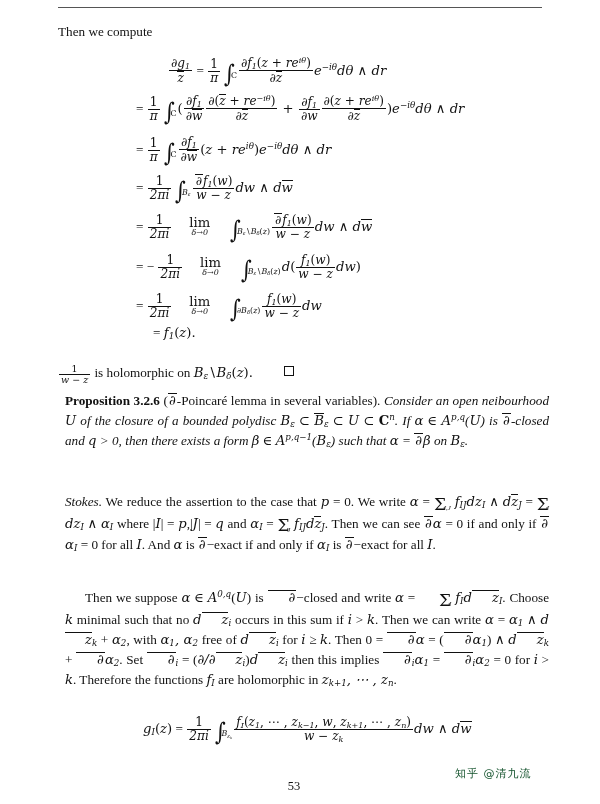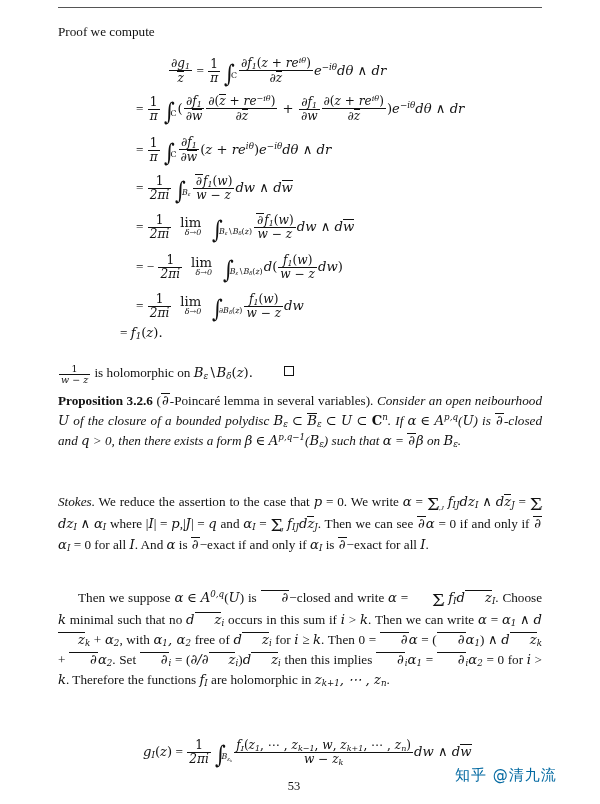--- a/index.html
+++ b/index.html
@@ -22,21 +22,21 @@
   }
   .top-rule {
     position: absolute;
     left: 58px; top: 7px;
     width: 484px;
     height: 1px;
     background: #555;
   }
   .body-col {
     position: absolute;
-    left: 58px;
+    left: 65px;
     top: 22px;
     width: 484px;
   }
   p.para {
     margin: 0 0 0 0;
     font-size: 13.2px;
     line-height: 1.52;
     text-align: justify;
     text-justify: inter-word;
   }
@@ -72,24 +72,24 @@
     display: inline-block;
     vertical-align: -0.42em;
     font-size: 0.60em;
     font-style: italic;
     text-align: left;
     margin-left: -6px;
     margin-right: 1px;
   }
   .limop {
     display: inline-block;
-    text-align: right;
+    text-align: center;
     vertical-align: -0.34em;
     line-height: 1.0;
-    margin: 0 8px;
+    margin: 0 17px;
   }
   .limop .lm { display: block; font-style: normal; font-size: 1em; }
   .limop .lb { display: block; font-size: 0.60em; }
   .ovl { border-top: 1px solid #111; padding-top: 0px; display: inline-block; line-height: 1.0; }
   .sumop {
     display: inline-block;
     vertical-align: -0.22em;
     font-style: normal;
     font-family: "DejaVu Serif", serif;
     font-size: 1.28em;
@@ -115,36 +115,36 @@
     position: absolute;
     left: 0; top: 779px;
     width: 588px;
     text-align: center;
     font-size: 12.5px;
   }
   .watermark {
     position: absolute;
     left: 455px; top: 766px;
     font-family: "DejaVu Sans", sans-serif;
-    font-size: 15px;
-    color: #0369a1;
+    font-size: 11px;
+    color: #14532d;
     letter-spacing: 1px;
     white-space: nowrap;
     user-select: none;
   }
 </style>
 </head>
 <body>
 
 <div class="page">
 
   <div class="top-rule"></div>
 
   <div class="eq" style="left:58px; top:24px;">
-    <span>Proof we compute</span>
+    <span>Then we compute</span>
   </div>
 
   <div>
 
     <div class="eq" style="left:168px; top:49px;">
       <span class="math"><span class="frac"><span class="num">∂g<sub>1</sub></span><span class="den"><span class="ovl">z</span></span></span></span><span class="rm">&nbsp;=&nbsp;</span><span class="math"><span class="frac"><span class="num rm">1</span><span class="den">π</span></span><span class="intg">∫</span><span class="ilim"><span class="rm">C</span></span><span class="frac"><span class="num">∂f<sub>1</sub><span class="rm">(</span>z <span class="rm">+</span> re<sup>iθ</sup><span class="rm">)</span></span><span class="den">∂<span class="ovl">z</span></span></span>e<sup>−iθ</sup>dθ <span class="rm">∧</span> dr</span>
     </div>
 
     <div class="eq" style="left:136px; top:86px;">
       <span class="rm">=&nbsp;</span><span class="math"><span class="frac"><span class="num rm">1</span><span class="den">π</span></span><span class="intg">∫</span><span class="ilim"><span class="rm">C</span></span><span class="rm">(</span><span class="frac"><span class="num">∂f<sub>1</sub></span><span class="den">∂<span class="ovl">w</span></span></span><span class="frac"><span class="num">∂<span class="rm">(</span><span class="ovl">z</span> <span class="rm">+</span> re<sup>−iθ</sup><span class="rm">)</span></span><span class="den">∂<span class="ovl">z</span></span></span> <span class="rm">+</span> <span class="frac"><span class="num">∂f<sub>1</sub></span><span class="den">∂w</span></span><span class="frac"><span class="num">∂<span class="rm">(</span>z <span class="rm">+</span> re<sup>iθ</sup><span class="rm">)</span></span><span class="den">∂<span class="ovl">z</span></span></span><span class="rm">)</span>e<sup>−iθ</sup>dθ <span class="rm">∧</span> dr</span>
@@ -163,21 +163,21 @@
     </div>
 
     <div class="eq" style="left:136px; top:246px;">
       <span class="rm">= −&nbsp;</span><span class="math"><span class="frac"><span class="num rm">1</span><span class="den">2πi</span></span><span class="limop"><span class="lm">lim</span><span class="lb">δ→0</span></span><span class="intg">∫</span><span class="ilim">B<sub>ε</sub><span class="rm">∖</span>B<sub>δ</sub><span class="rm">(</span>z<span class="rm">)</span></span>d<span class="rm">(</span><span class="frac"><span class="num">f<sub>1</sub><span class="rm">(</span>w<span class="rm">)</span></span><span class="den">w <span class="rm">−</span> z</span></span>dw<span class="rm">)</span></span>
     </div>
 
     <div class="eq" style="left:136px; top:285px;">
       <span class="rm">=&nbsp;</span><span class="math"><span class="frac"><span class="num rm">1</span><span class="den">2πi</span></span><span class="limop"><span class="lm">lim</span><span class="lb">δ→0</span></span><span class="intg">∫</span><span class="ilim">∂B<sub>δ</sub><span class="rm">(</span>z<span class="rm">)</span></span><span class="frac"><span class="num">f<sub>1</sub><span class="rm">(</span>w<span class="rm">)</span></span><span class="den">w <span class="rm">−</span> z</span></span>dw</span>
     </div>
 
-    <div class="eq" style="left:120px; top:325px;">
+    <div class="eq" style="left:153px; top:325px;">
       <span class="rm">=&nbsp;</span><span class="math">f<sub>1</sub><span class="rm">(</span>z<span class="rm">).</span></span>
     </div>
   </div>
 
   <div class="eq" style="left:58px; top:356px; width:484px;">
     <span class="math fracs" style="font-size:13.2px;"><span class="frac" style="vertical-align:-0.48em;"><span class="num rm" style="font-size:0.72em;">1</span><span class="den" style="font-size:0.72em;"><span class="ovl" style="border:none;">w</span> − z</span></span></span>
     <span>is holomorphic on</span>
     <span class="math">B<sub>ε</sub><span class="rm">∖</span>B<sub>δ</sub><span class="rm">(</span>z<span class="rm">).</span></span>
     <span class="qedbox" style="margin-left:28px;"></span>
   </div>
@@ -207,21 +207,21 @@
     <p class="para indent">
       Then we suppose <span class="math">α</span> ∈ <span class="cal">A</span><sup class="math">0,q</sup>(<span class="math">U</span>) is <span class="math"><span class="ovl" style="border-top:1px solid #111;padding:0 1px;">∂</span></span>−closed and write <span class="math">α</span> = <span class="sumop">Σ</span><span class="sumsub">I</span> <span class="math">f<sub>I</sub>d<span class="ovl">z</span><sub>I</sub></span>. Choose
       <span class="math">k</span> minimal such that no <span class="math">d<span class="ovl">z</span><sub>i</sub></span> occurs in this sum if <span class="math">i</span> &gt; <span class="math">k</span>. Then we can write <span class="math">α</span> =
       <span class="math">α<sub>1</sub></span> ∧ <span class="math">d<span class="ovl">z</span><sub>k</sub></span> + <span class="math">α<sub>2</sub></span>, with <span class="math">α<sub>1</sub>, α<sub>2</sub></span> free of <span class="math">d<span class="ovl">z</span><sub>i</sub></span> for <span class="math">i</span> ≥ <span class="math">k</span>. Then 0 = <span class="math"><span class="ovl" style="border-top:1px solid #111;padding:0 1px;">∂</span>α</span> = (<span class="math"><span class="ovl" style="border-top:1px solid #111;padding:0 1px;">∂</span>α<sub>1</sub></span>) ∧ <span class="math">d<span class="ovl">z</span><sub>k</sub></span> + <span class="math"><span class="ovl" style="border-top:1px solid #111;padding:0 1px;">∂</span>α<sub>2</sub></span>.
       Set <span class="math"><span class="ovl" style="border-top:1px solid #111;padding:0 1px;">∂</span><sub>i</sub></span> = (<span class="math">∂/∂<span class="ovl">z</span><sub>i</sub></span>)<span class="math">d<span class="ovl">z</span><sub>i</sub></span> then this implies <span class="math"><span class="ovl" style="border-top:1px solid #111;padding:0 1px;">∂</span><sub>i</sub>α<sub>1</sub></span> = <span class="math"><span class="ovl" style="border-top:1px solid #111;padding:0 1px;">∂</span><sub>i</sub>α<sub>2</sub></span> = 0 for <span class="math">i</span> &gt; <span class="math">k</span>. Therefore the
       functions <span class="math">f<sub>I</sub></span> are holomorphic in <span class="math">z<sub>k+1</sub>, ⋯ , z<sub>n</sub></span>.
     </p>
   </div>
 
 
-  <div class="eq" style="left:143px; top:731px;">
+  <div class="eq" style="left:143px; top:708px;">
     <span class="math">g<sub>I</sub><span class="rm">(</span>z<span class="rm">)</span></span><span class="rm">&nbsp;=&nbsp;</span><span class="math"><span class="frac"><span class="num rm">1</span><span class="den">2πi</span></span><span class="intg">∫</span><span class="ilim">B<sub>ε<sub>k</sub></sub></span><span class="frac"><span class="num">f<sub>I</sub><span class="rm">(</span>z<sub>1</sub><span class="rm">, ⋯ ,</span> z<sub>k−1</sub><span class="rm">,</span> w<span class="rm">,</span> z<sub>k+1</sub><span class="rm">, ⋯ ,</span> z<sub>n</sub><span class="rm">)</span></span><span class="den">w <span class="rm">−</span> z<sub>k</sub></span></span>dw <span class="rm">∧</span> d<span class="ovl">w</span></span>
   </div>
 
   <div class="pageno">53</div>
 
   <div class="watermark">知乎 @清九流</div>
 
 </div>
 
 </body></html>

